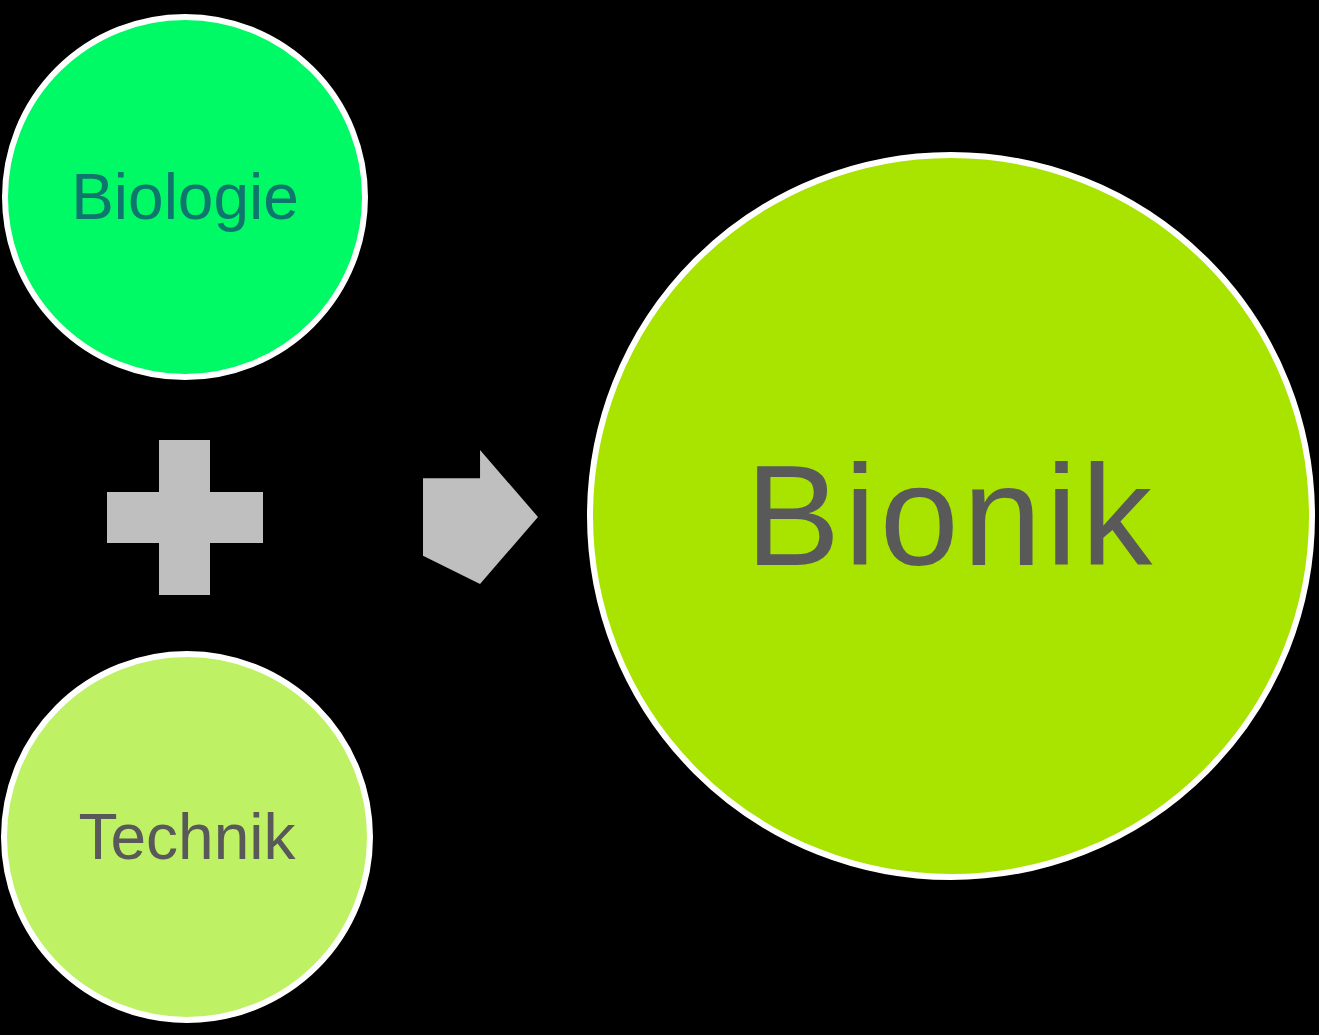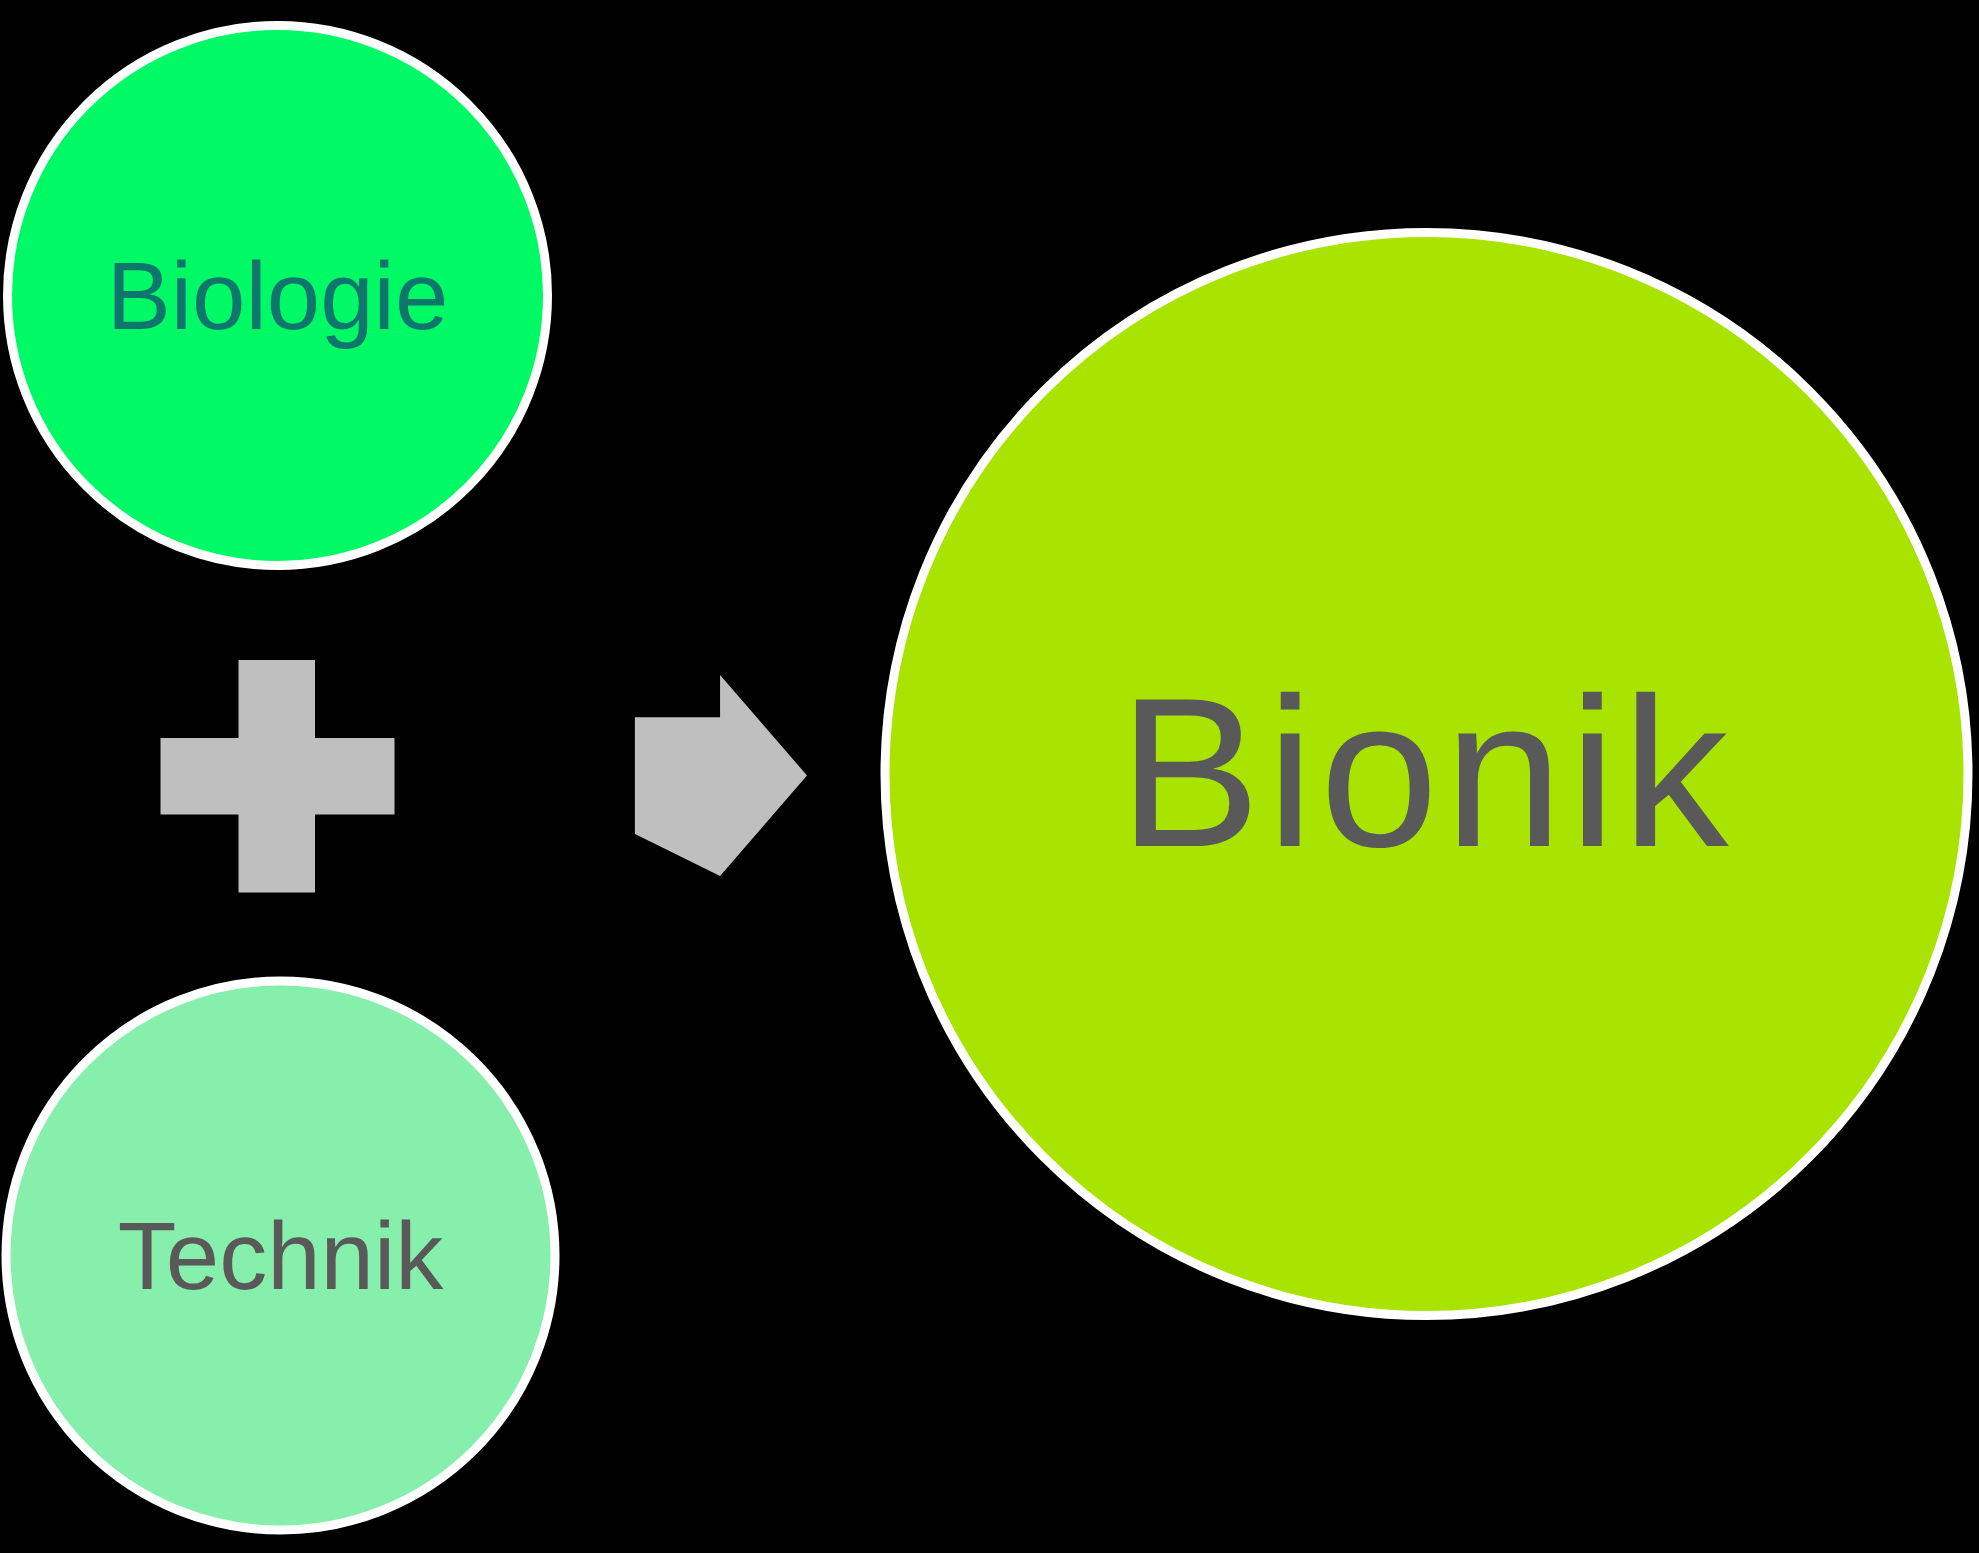--- a/index.html
+++ b/index.html
@@ -62,21 +62,21 @@
 
   <div class="circle c-biologie" style="background-color: rgb(0, 250, 102); border-color: rgb(255, 255, 255);">
     <span class="label label-small" style="color: #0f766e;">Biologie</span>
   </div>
 
   <div class="plus">
     <div class="bar-h" style="background-color: rgb(191, 191, 191);"></div>
     <div class="bar-v" style="background-color: rgb(191, 191, 191);"></div>
   </div>
 
-  <div class="circle c-technik" style="background-color: #86efac; border-color: rgb(255, 255, 255);">
+  <div class="circle c-technik" style="background-color: #bef264; border-color: rgb(255, 255, 255);">
     <span class="label label-small" style="color: rgb(89, 89, 89);">Technik</span>
   </div>
 
   <div class="arrow" style="background-color: rgb(191, 191, 191);"></div>
 
   <div class="circle c-bionik" style="background-color: rgb(168, 228, 0); border-color: rgb(255, 255, 255);">
     <span class="label label-big" style="color: rgb(89, 89, 89); text-align: right;">Bionik</span>
   </div>
 
 </div>

